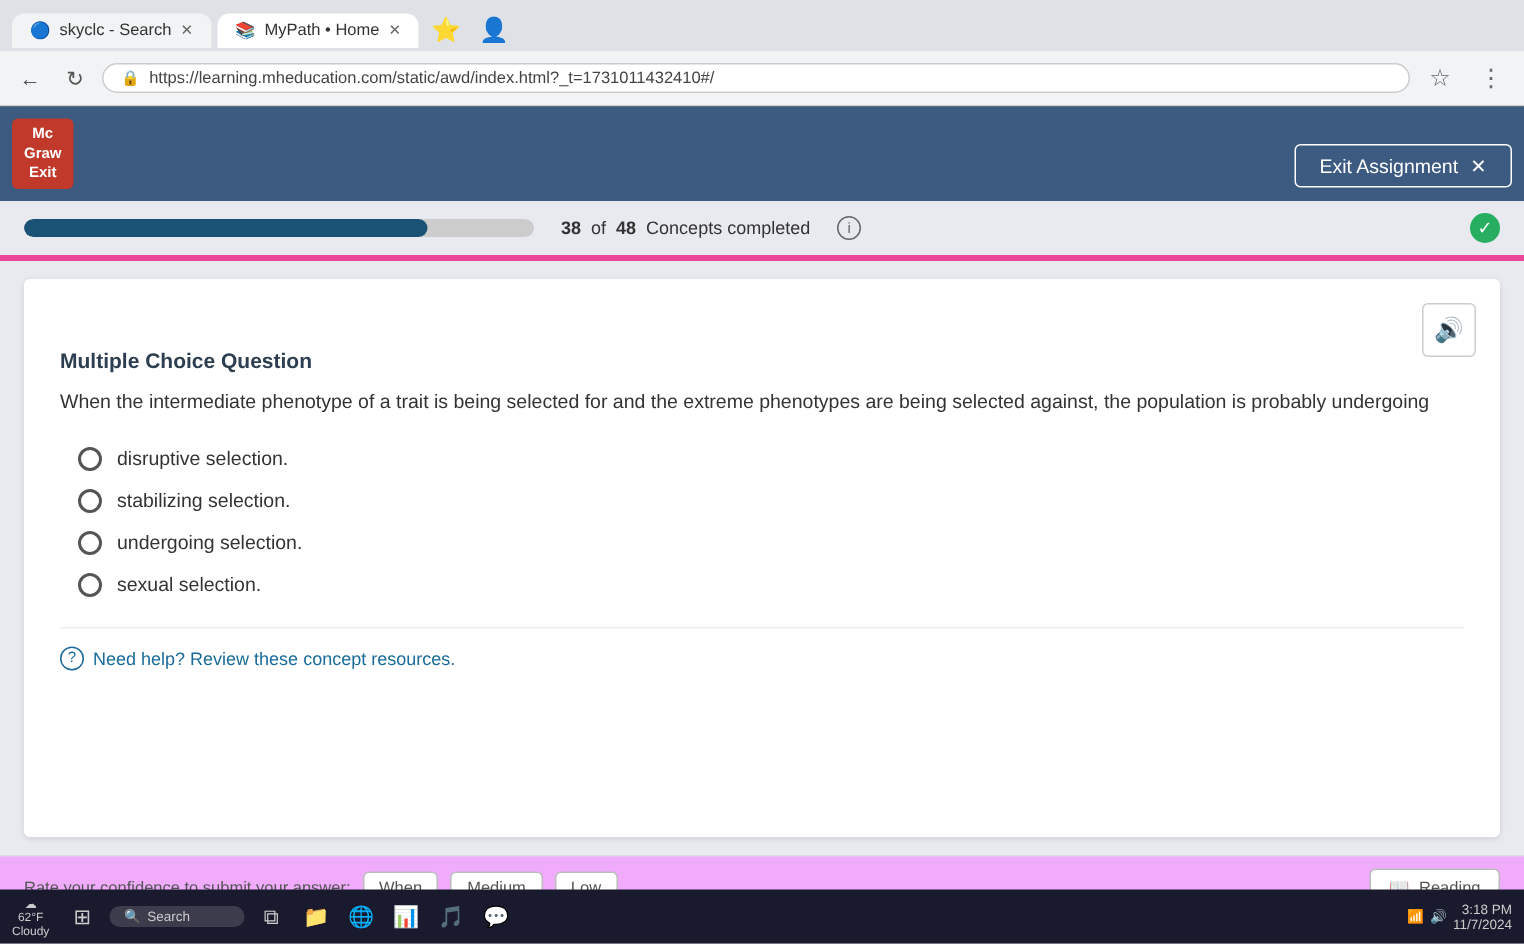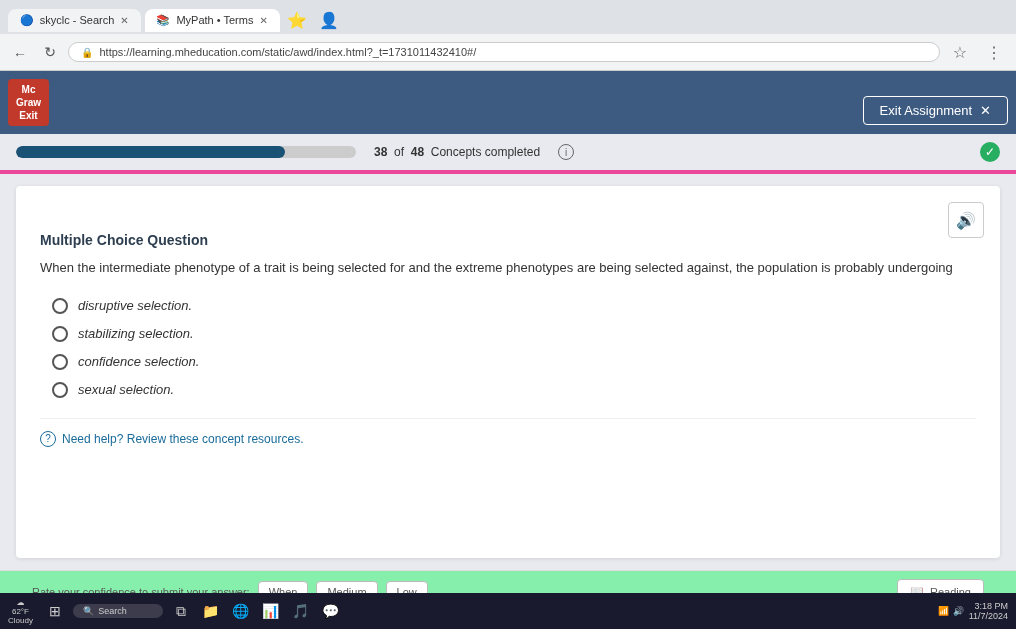--- a/index.html
+++ b/index.html
@@ -212,21 +212,20 @@
       font-size: 16px;
       color: #555;
     }
 
     
     .answer-options {
       display: flex;
       flex-direction: column;
       gap: 12px;
       margin-left: 12px;
-      font-style: italic;
     }
     .answer-option {
       display: flex;
       align-items: center;
       gap: 10px;
       cursor: pointer;
     }
     .radio-circle {
       width: 16px; height: 16px;
       border: 2px solid #555;
@@ -257,23 +256,23 @@
       width: 16px; height: 16px;
       border-radius: 50%;
       border: 1.5px solid #1a6b9a;
       display: flex; align-items: center; justify-content: center;
       font-size: 10px;
       color: #1a6b9a;
     }
 
     
     .bottom-bar {
-      background: #86efac;
+      background: #f0abfc;
       border-top: 1px solid #ddd;
-      padding: 8px 32px;
+      padding: 8px 16px;
       display: flex;
       align-items: center;
       justify-content: space-between;
     }
     .confidence-section {
       display: flex;
       align-items: center;
       gap: 8px;
     }
     .confidence-label {
@@ -370,21 +369,21 @@
 
 <div class="browser-chrome">
   <div class="tab-bar">
     <div class="tab">
       <span>🔵</span>
       <span>skyclc - Search</span>
       <span class="tab-close">✕</span>
     </div>
     <div class="tab active">
       <span>📚</span>
-      <span>MyPath • Terms</span>
+      <span>MyPath • Home</span>
       <span class="tab-close">✕</span>
     </div>
     <button class="star-btn">⭐</button>
     <button class="star-btn">👤</button>
   </div>
   <div class="browser-controls">
     <button class="nav-btn">
       <span>←</span>
     </button>
     <button class="nav-btn">
@@ -447,21 +446,21 @@
         <label class="answer-option">
           <div class="radio-circle"></div>
           <span class="option-text">disruptive selection.</span>
         </label>
         <label class="answer-option">
           <div class="radio-circle"></div>
           <span class="option-text">stabilizing selection.</span>
         </label>
         <label class="answer-option">
           <div class="radio-circle"></div>
-          <span class="option-text">confidence selection.</span>
+          <span class="option-text">undergoing selection.</span>
         </label>
         <label class="answer-option">
           <div class="radio-circle"></div>
           <span class="option-text">sexual selection.</span>
         </label>
       </div>
 
       <div class="help-section">
         <div class="help-link">
           <div class="help-circle">

